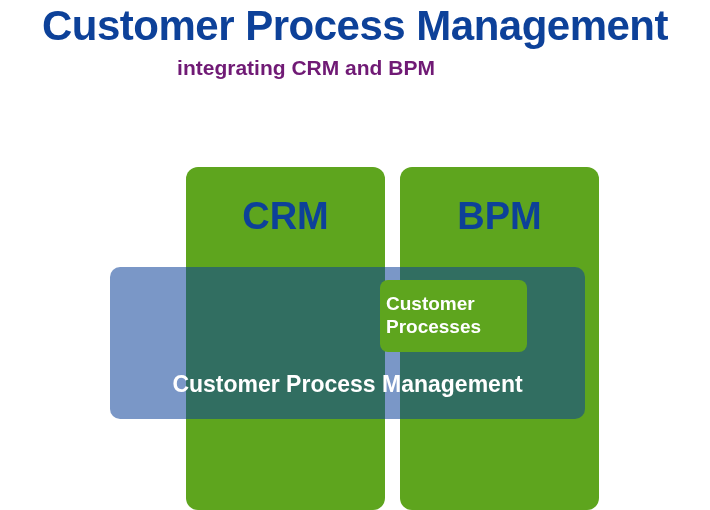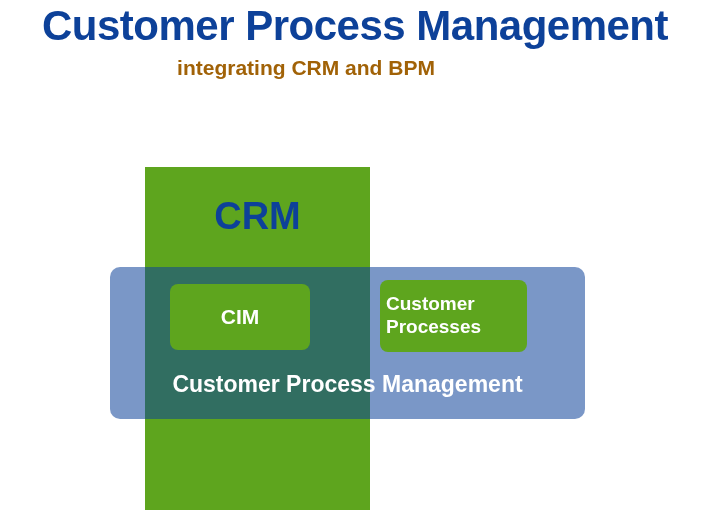--- a/index.html
+++ b/index.html
@@ -27,29 +27,30 @@
     letter-spacing: -0.5px;
   }
   .page-subtitle {
     position: absolute;
     top: 56px;
     left: 0;
     width: 612px;
     text-align: center;
     font-size: 21px;
     font-weight: bold;
-    color: #a16207;
+    color: #701a75;
   }
   .column {
     position: absolute;
     top: 167px;
     height: 343px;
-    width: 225px;
+    width: 199px;
     background: #5ea51e;
-    border-radius: 0;
+    border-radius: 12px;
+    margin-left: 41px;
   }
   .column.left  { left: 145px; }
   .column.right { left: 359px; }
   .column-label {
     position: absolute;
     top: 28px;
     left: 0;
     width: 100%;
     text-align: center;
     font-size: 38px;
@@ -109,22 +110,24 @@
 <div class="canvas">
 
   <div class="page-title">Customer Process Management</div>
 
   <div class="page-subtitle">integrating CRM and BPM</div>
 
   <div class="column left">
     <div class="column-label">CRM</div>
   </div>
 
+  <div class="column right">
+    <div class="column-label">BPM</div>
+  </div>
 
   <div class="band"></div>
 
-  <div class="inner-box cim">CIM</div>
 
   <div class="inner-box cust-proc">Customer Processes</div>
 
   <div class="band-label">Customer Process Management</div>
 
 </div>
 
 </body></html>

